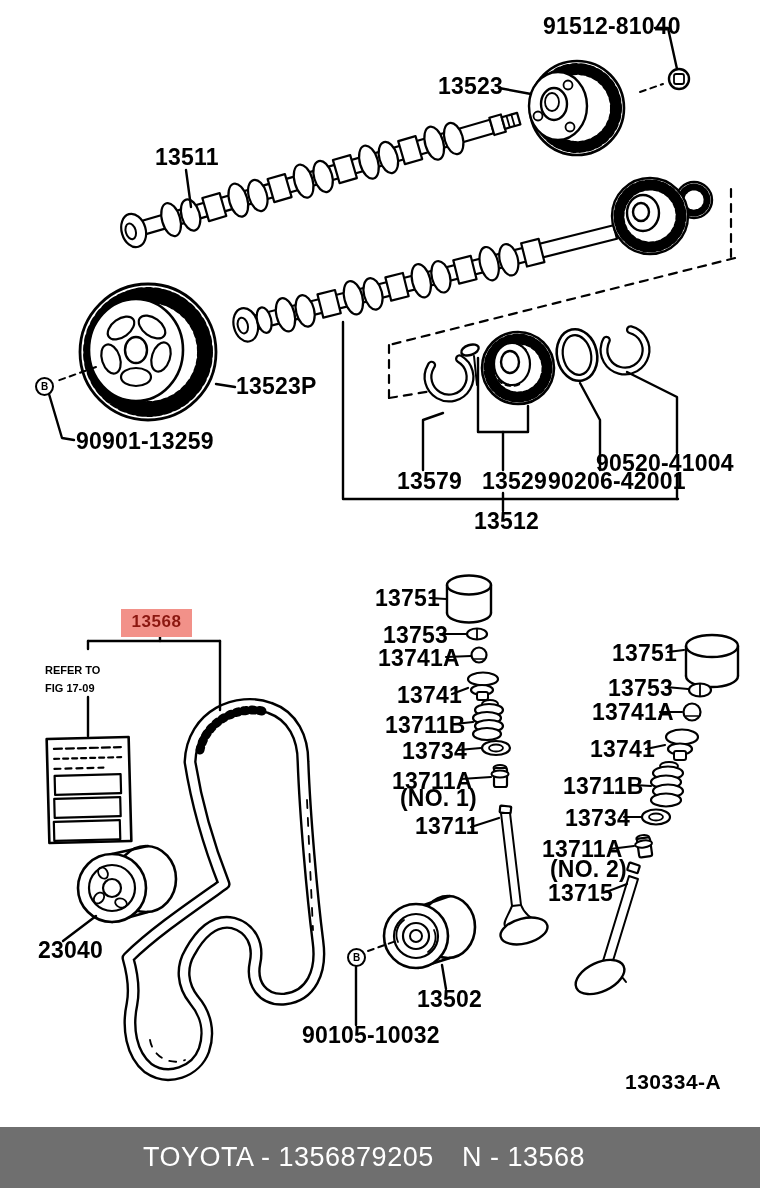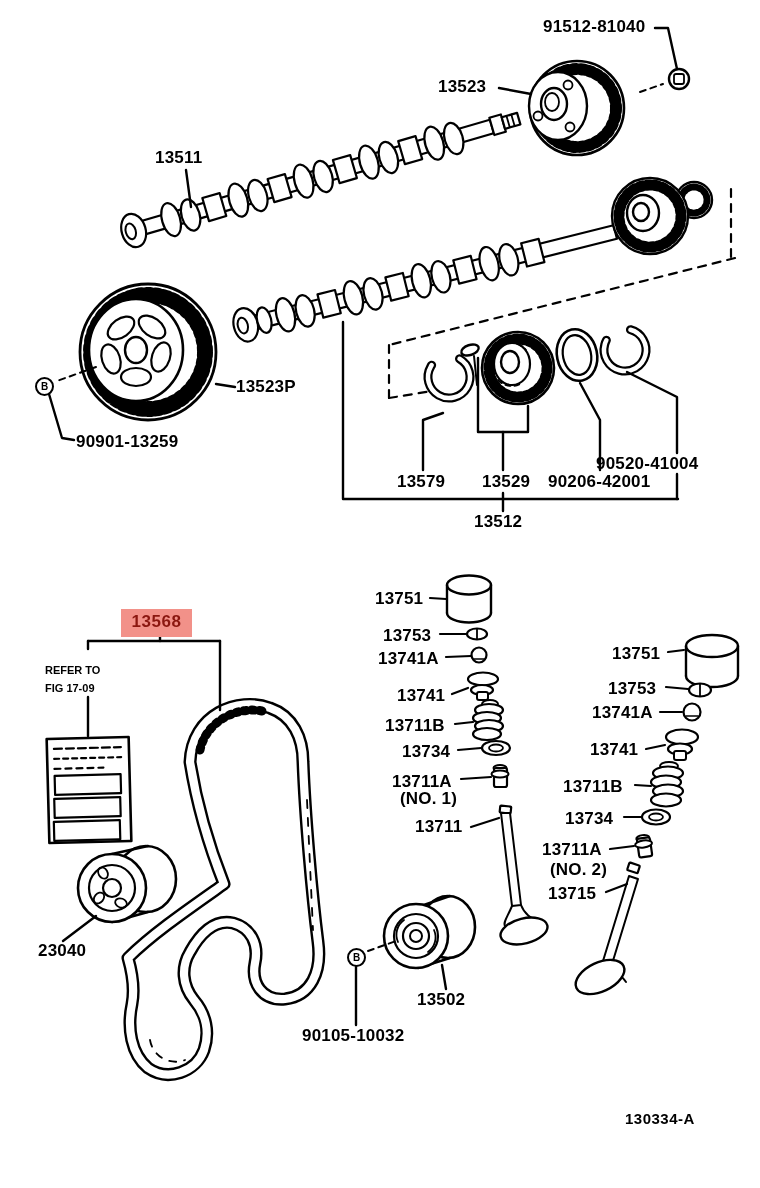--- a/index.html
+++ b/index.html
@@ -3,36 +3,36 @@
 <meta charset="utf-8">
 <style>
   html,body{margin:0;padding:0;background:#e8e8e8;}
   .page{
     position:relative;width:760px;height:1188px;margin:0 auto;
     background:var(--paper,#fff);overflow:hidden;
     font-family:"Liberation Sans", sans-serif;
   }
   svg.art{position:absolute;left:0;top:0;}
   .lbl{
-    position:absolute;font-weight:bold;font-size:17px;line-height:19px;
+    position:absolute;font-weight:bold;font-size:23px;line-height:19px;
     color:var(--ink,#000);white-space:nowrap;letter-spacing:0.2px;
   }
   .hl{
     position:absolute;left:121px;top:609px;width:71px;height:28px;
     background:var(--highlight-bg,#f29189);color:var(--highlight-fg,#8b1710);
     font-weight:bold;font-size:17px;text-align:center;line-height:26px;
     letter-spacing:0.5px;
   }
   .bolt-b{
     position:absolute;width:15px;height:15px;border:2.2px solid var(--ink,#000);
     border-radius:50%;font-weight:bold;font-size:10px;line-height:15px;
     text-align:center;color:var(--ink,#000);background:var(--paper,#fff);
   }
   .note{position:absolute;left:45px;top:661px;font-weight:bold;font-size:11px;line-height:18px;color:var(--ink,#000);}
-  .figcode{position:absolute;left:625px;top:1070px;font-weight:bold;font-size:15px;color:var(--ink,#000);letter-spacing:0.5px;margin-top:40px;}
+  .figcode{position:absolute;left:625px;top:1070px;font-weight:bold;font-size:21px;color:var(--ink,#000);letter-spacing:0.5px;}
   .footer{
     position:absolute;left:0;top:1127px;width:760px;height:61px;
     background:var(--footer-bg,#6f6f6f);color:var(--footer-fg,#fff);
   }
   .footer span{position:absolute;top:15px;font-size:27px;letter-spacing:0.5px;}
   .footer .f-left{left:143px;}
   .footer .f-right{left:462px;}
 </style>
 </head>
 <body>
@@ -368,14 +368,18 @@
 
   <div class="lbl" style="left:38px;top:941px">23040</div>
   <div class="lbl" style="left:417px;top:990px">13502</div>
   <div class="lbl" style="left:302px;top:1026px">90105-10032</div>
 
   <div class="bolt-b" style="left:35px;top:377px">B</div>
   <div class="bolt-b" style="left:347px;top:948px">B</div>
 
   <div class="figcode">130334-A</div>
 
+  <div class="footer">
+    <span class="f-left">TOYOTA - 1356879205</span>
+    <span class="f-right">N - 13568</span>
+  </div>
 
 </div>
 
 </body></html>

